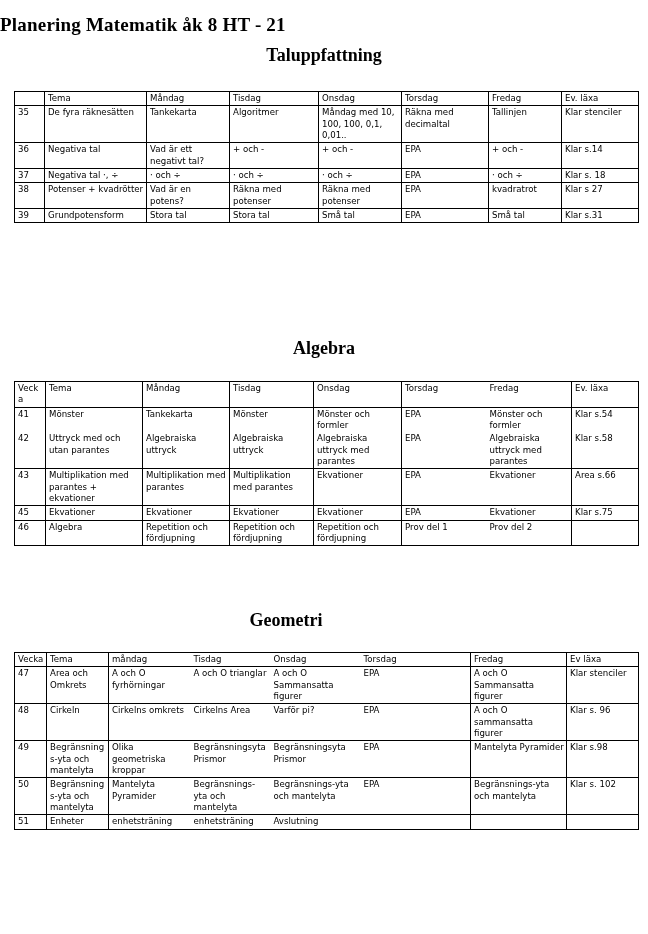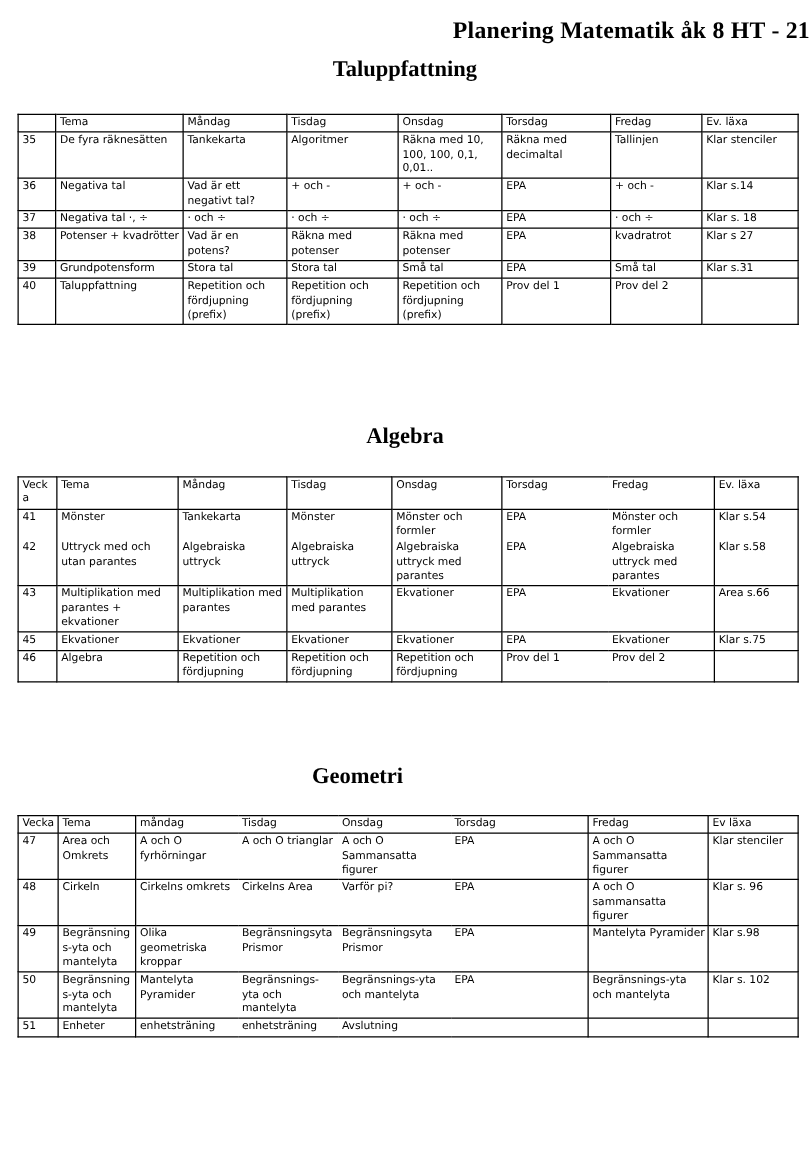--- a/index.html
+++ b/index.html
@@ -16,21 +16,21 @@
     overflow: hidden;
     position: relative;
   }
   .page {
     width: 648px;
     height: 934px;
     position: relative;
     padding: 0;
   }
   .doc-title {
-    text-align: right;
+    text-align: left;
     font-family: "Liberation Serif", serif;
     font-weight: bold;
     font-size: 19px;
     letter-spacing: 0.2px;
     margin: 8px 0 0 0;
     padding: 0;
     line-height: 1.2;
   }
   .section-title {
     text-align: center;
@@ -131,21 +131,21 @@
         <th>Fredag</th>
         <th>Ev. läxa</th>
       </tr>
     </thead>
     <tbody>
       <tr>
         <td>35</td>
         <td>De fyra räknesätten</td>
         <td>Tankekarta</td>
         <td>Algoritmer</td>
-        <td>Räkna med 10, 100, 100, 0,1, 0,01..</td>
+        <td>Måndag med 10, 100, 100, 0,1, 0,01..</td>
         <td>Räkna med decimaltal</td>
         <td>Tallinjen</td>
         <td>Klar stenciler</td>
       </tr>
       <tr>
         <td>36</td>
         <td>Negativa tal</td>
         <td>Vad är ett negativt tal?</td>
         <td>+ och -</td>
         <td>+ och -</td>
@@ -175,30 +175,20 @@
       </tr>
       <tr>
         <td>39</td>
         <td>Grundpotensform</td>
         <td>Stora tal</td>
         <td class="cell-ind">Stora tal</td>
         <td class="cell-ind">Små tal</td>
         <td>EPA</td>
         <td class="ctr">Små tal</td>
         <td>Klar s.31</td>
-      </tr>
-      <tr>
-        <td>40</td>
-        <td>Taluppfattning</td>
-        <td>Repetition och fördjupning (prefix)</td>
-        <td>Repetition och fördjupning (prefix)</td>
-        <td>Repetition och fördjupning (prefix)</td>
-        <td>Prov del 1</td>
-        <td>Prov del 2</td>
-        <td></td>
       </tr>
     </tbody>
   </table>
 
   <div class="title-3">
     <h2 class="section-title">Algebra</h2>
   </div>
 
   <table class="sched" id="tbl-algebra">
     <colgroup>

